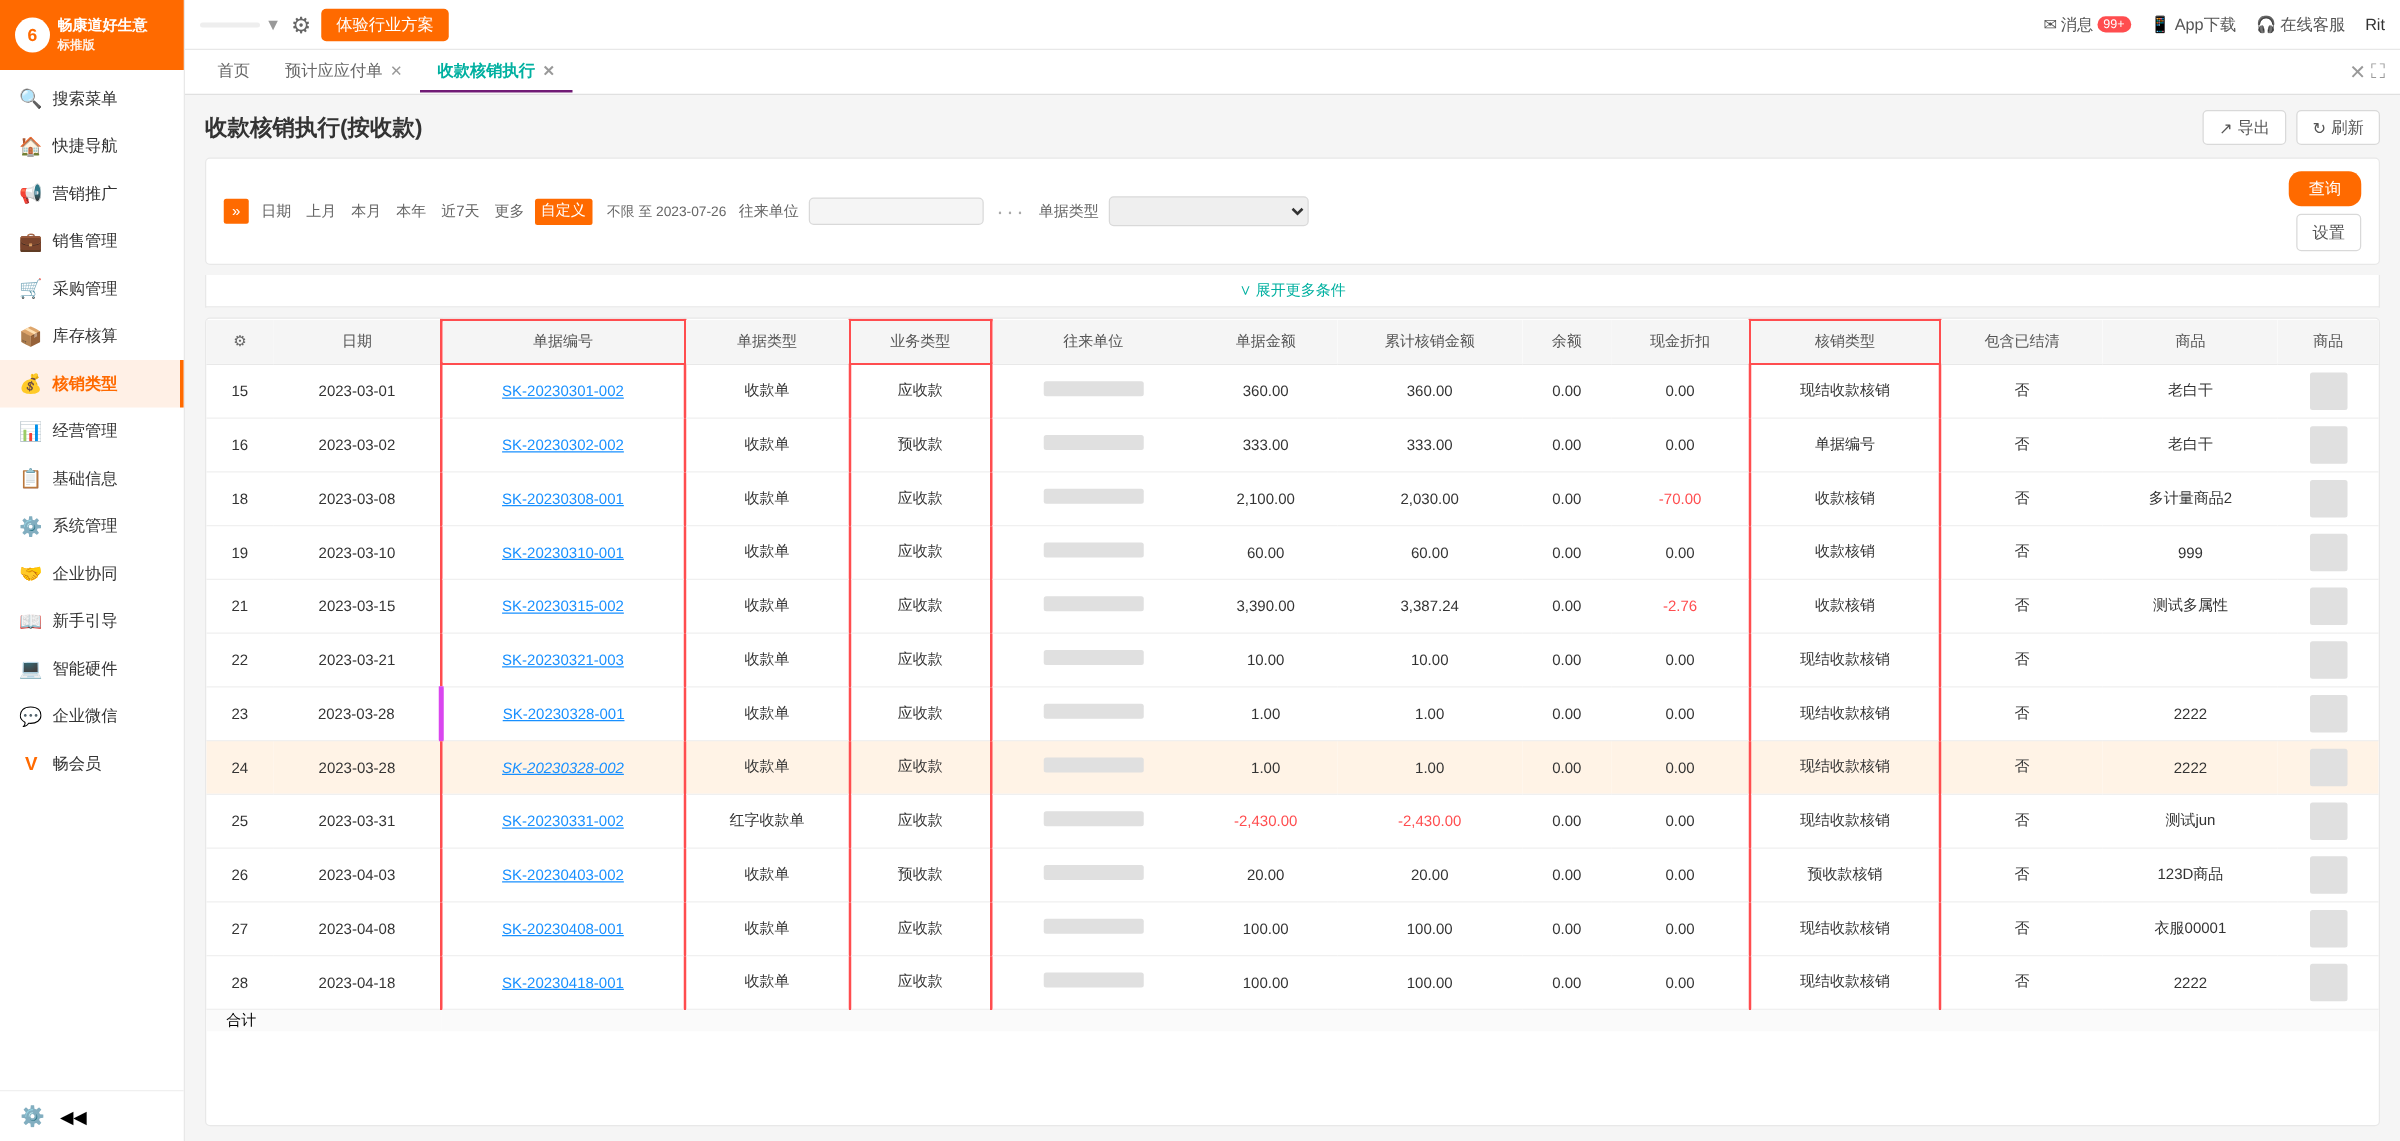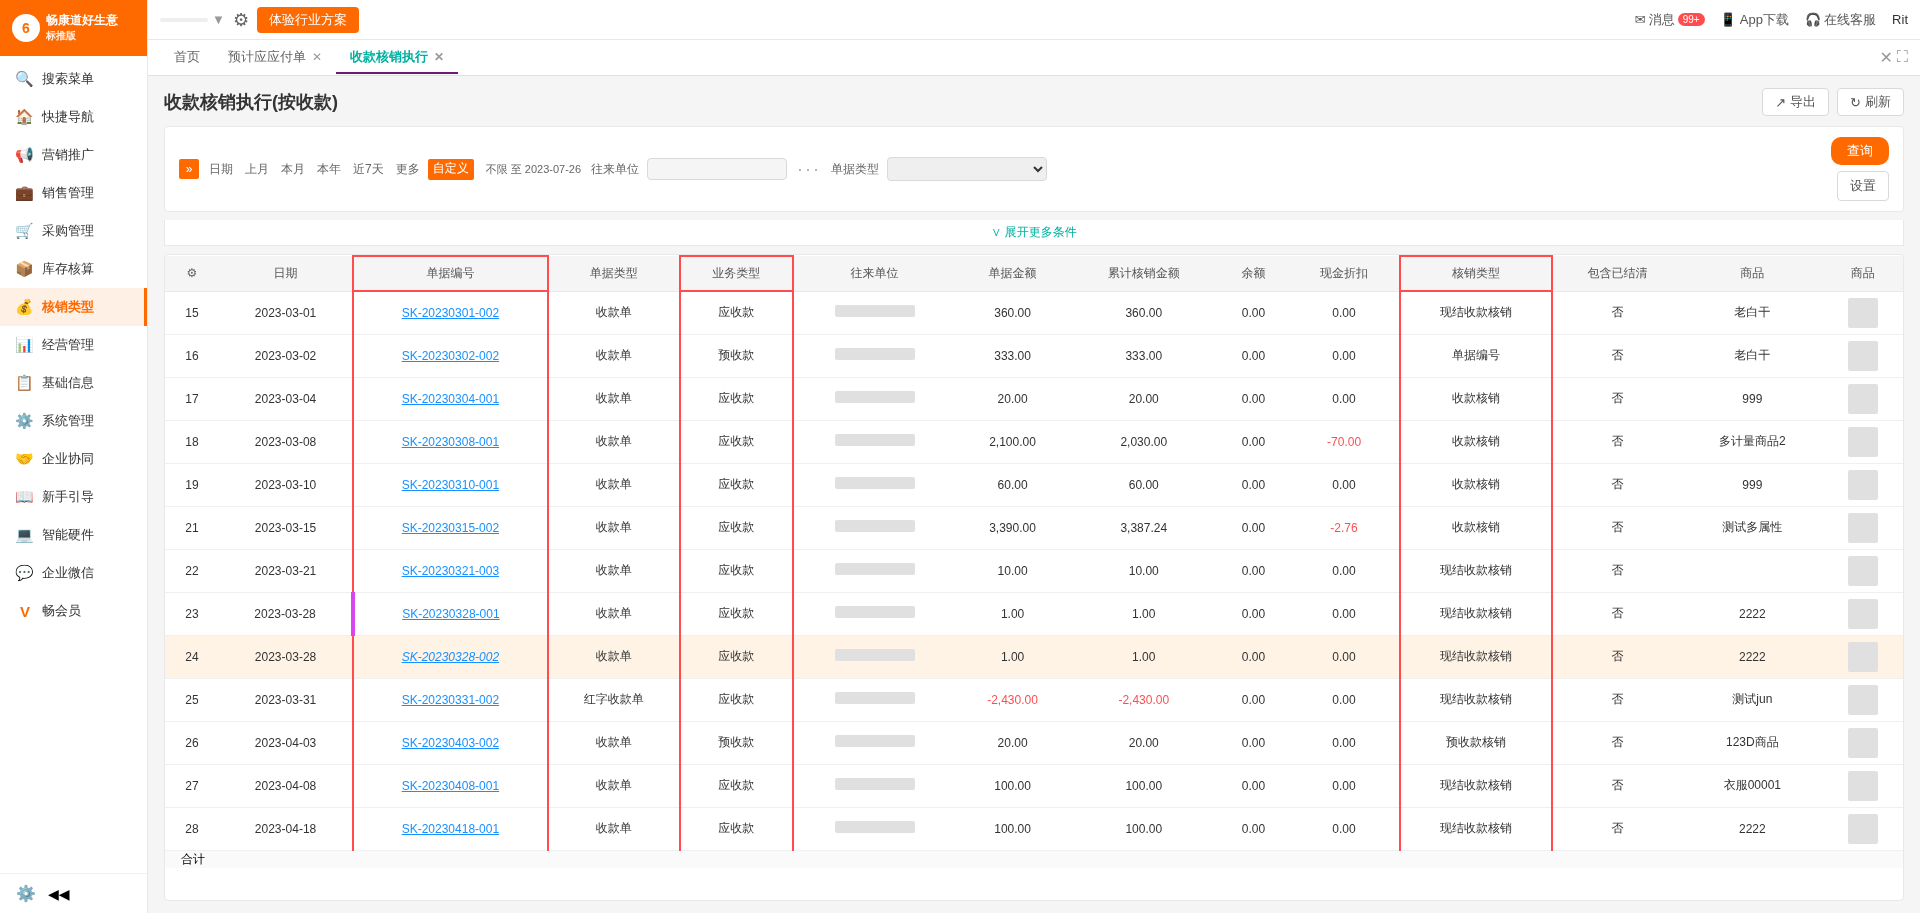--- a/index.html
+++ b/index.html
@@ -299,36 +299,20 @@
     <td class="">333.00</td>
     <td class="">333.00</td>
     <td>0.00</td>
     <td class="">0.00</td>
     <td style="border-left:2px solid #ff4d4f;border-right:2px solid #ff4d4f;">单据编号</td>
     <td>否</td>
     <td>老白干</td>
     <td><span style="display:inline-block;width:30px;height:30px;background:#e0e0e0;border-radius:2px;vertical-align:middle;"></span></td>
   </tr>
             <tr>
-    <td>17</td>
-    <td>2023-03-04</td>
-    <td style="border-left:2px solid #ff4d4f;border-right:2px solid #ff4d4f;"><a class="link-cell">SK-20230304-001</a></td>
-    <td>收款单</td>
-    <td style="border-left:2px solid #ff4d4f;border-right:2px solid #ff4d4f;">应收款</td>
-    <td><span style="display:inline-block;width:80px;height:12px;background:#e0e0e0;border-radius:2px;"></span></td>
-    <td class="">20.00</td>
-    <td class="">20.00</td>
-    <td>0.00</td>
-    <td class="">0.00</td>
-    <td style="border-left:2px solid #ff4d4f;border-right:2px solid #ff4d4f;">收款核销</td>
-    <td>否</td>
-    <td>999</td>
-    <td><span style="display:inline-block;width:30px;height:30px;background:#e0e0e0;border-radius:2px;vertical-align:middle;"></span></td>
-  </tr>
-            <tr>
     <td>18</td>
     <td>2023-03-08</td>
     <td style="border-left:2px solid #ff4d4f;border-right:2px solid #ff4d4f;"><a class="link-cell">SK-20230308-001</a></td>
     <td>收款单</td>
     <td style="border-left:2px solid #ff4d4f;border-right:2px solid #ff4d4f;">应收款</td>
     <td><span style="display:inline-block;width:80px;height:12px;background:#e0e0e0;border-radius:2px;"></span></td>
     <td class="">2,100.00</td>
     <td class="">2,030.00</td>
     <td>0.00</td>
     <td class="negative">-70.00</td>

